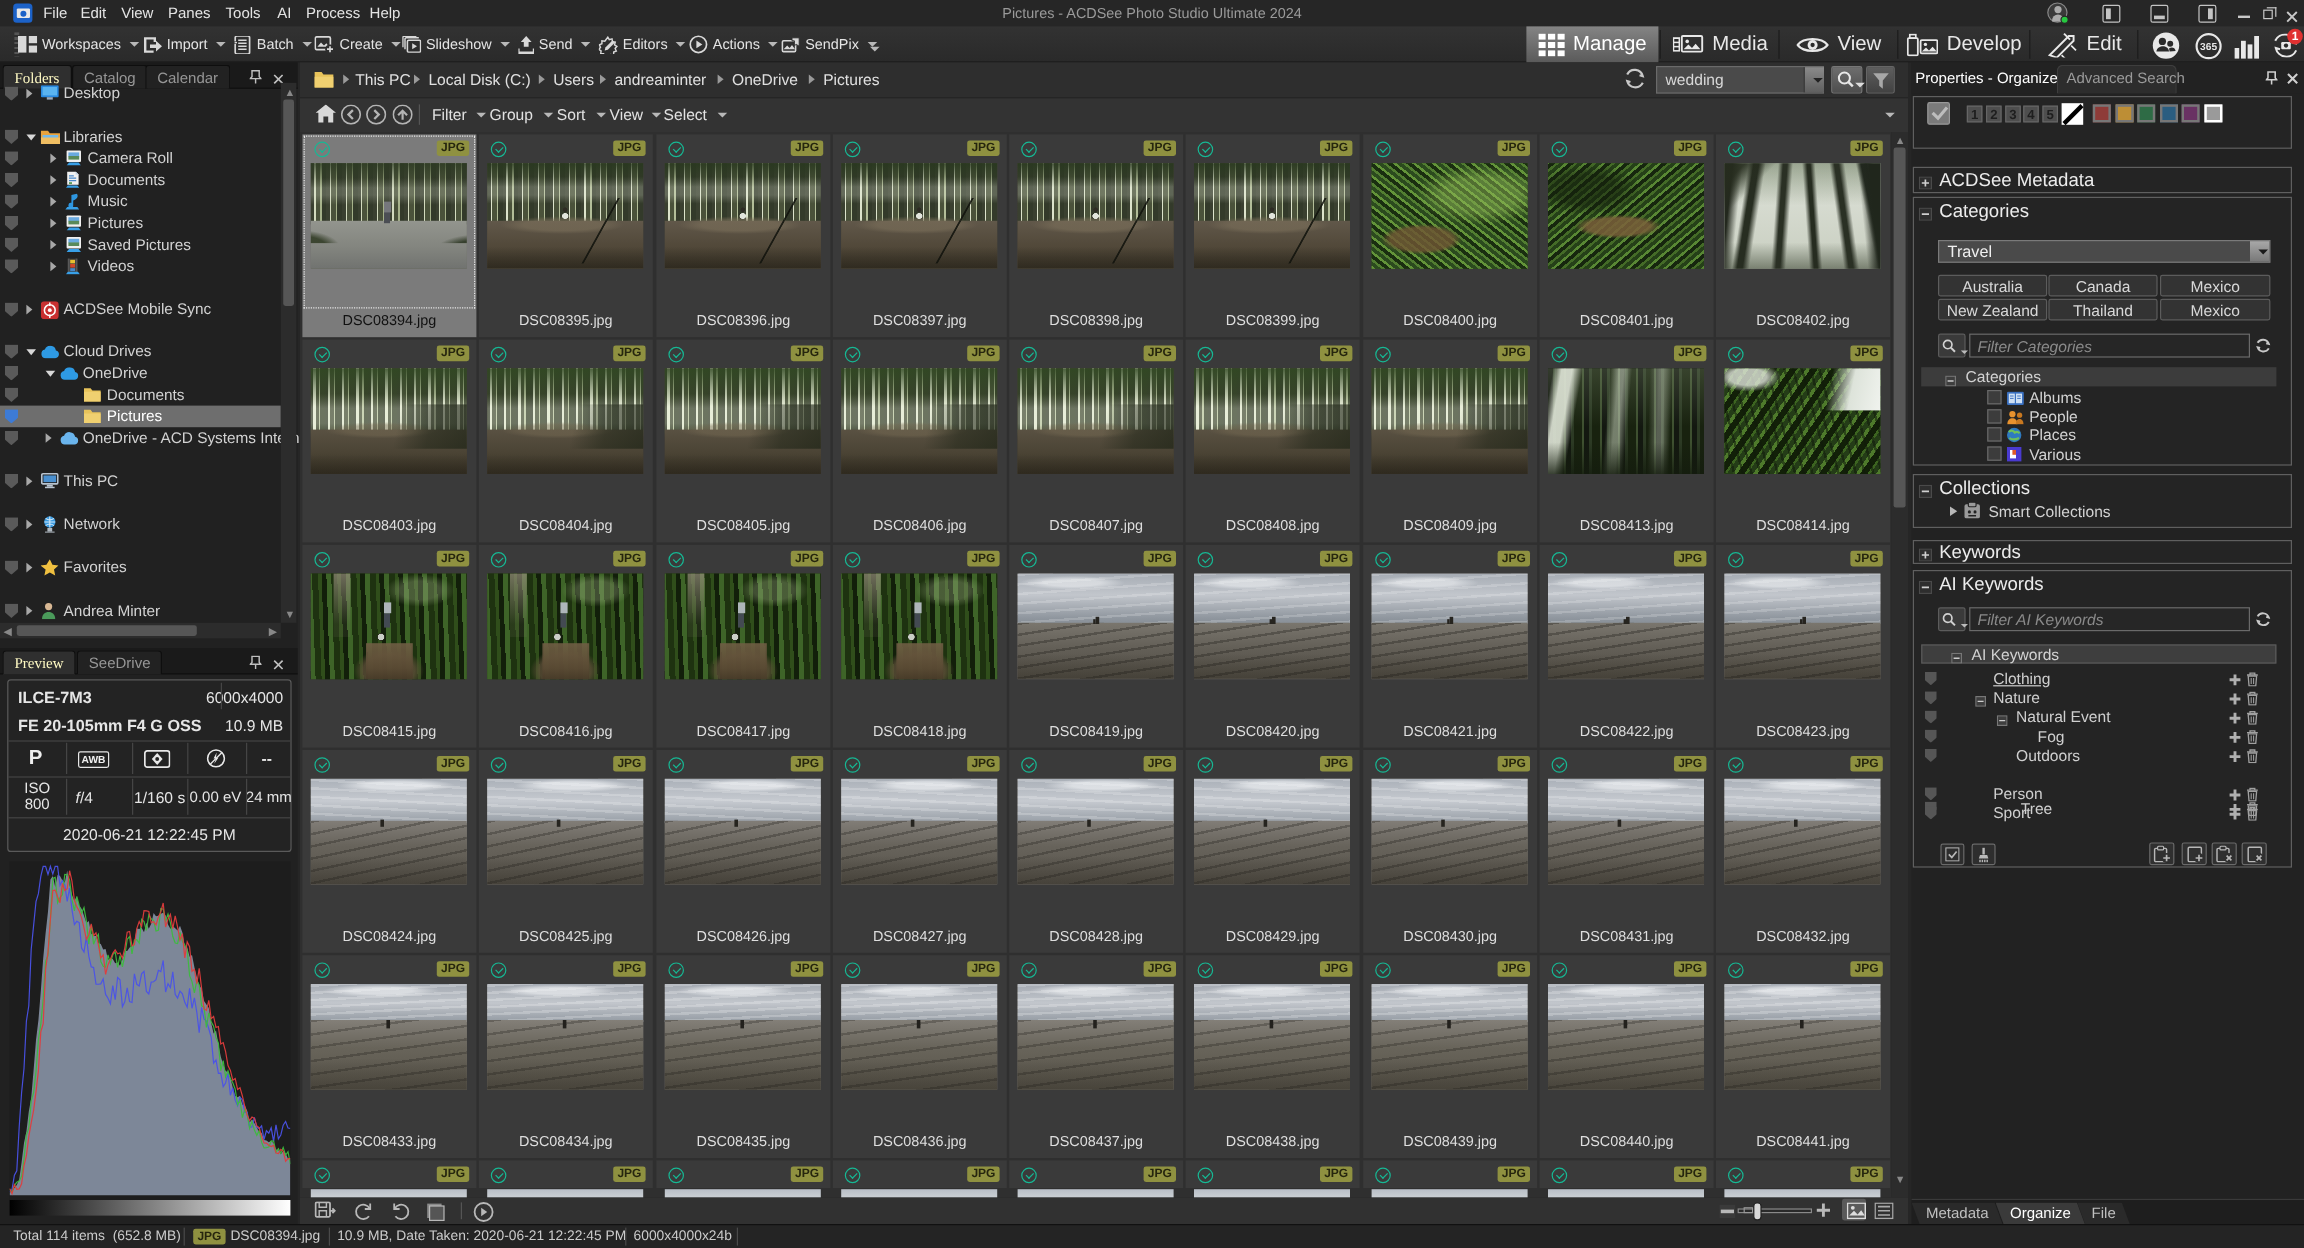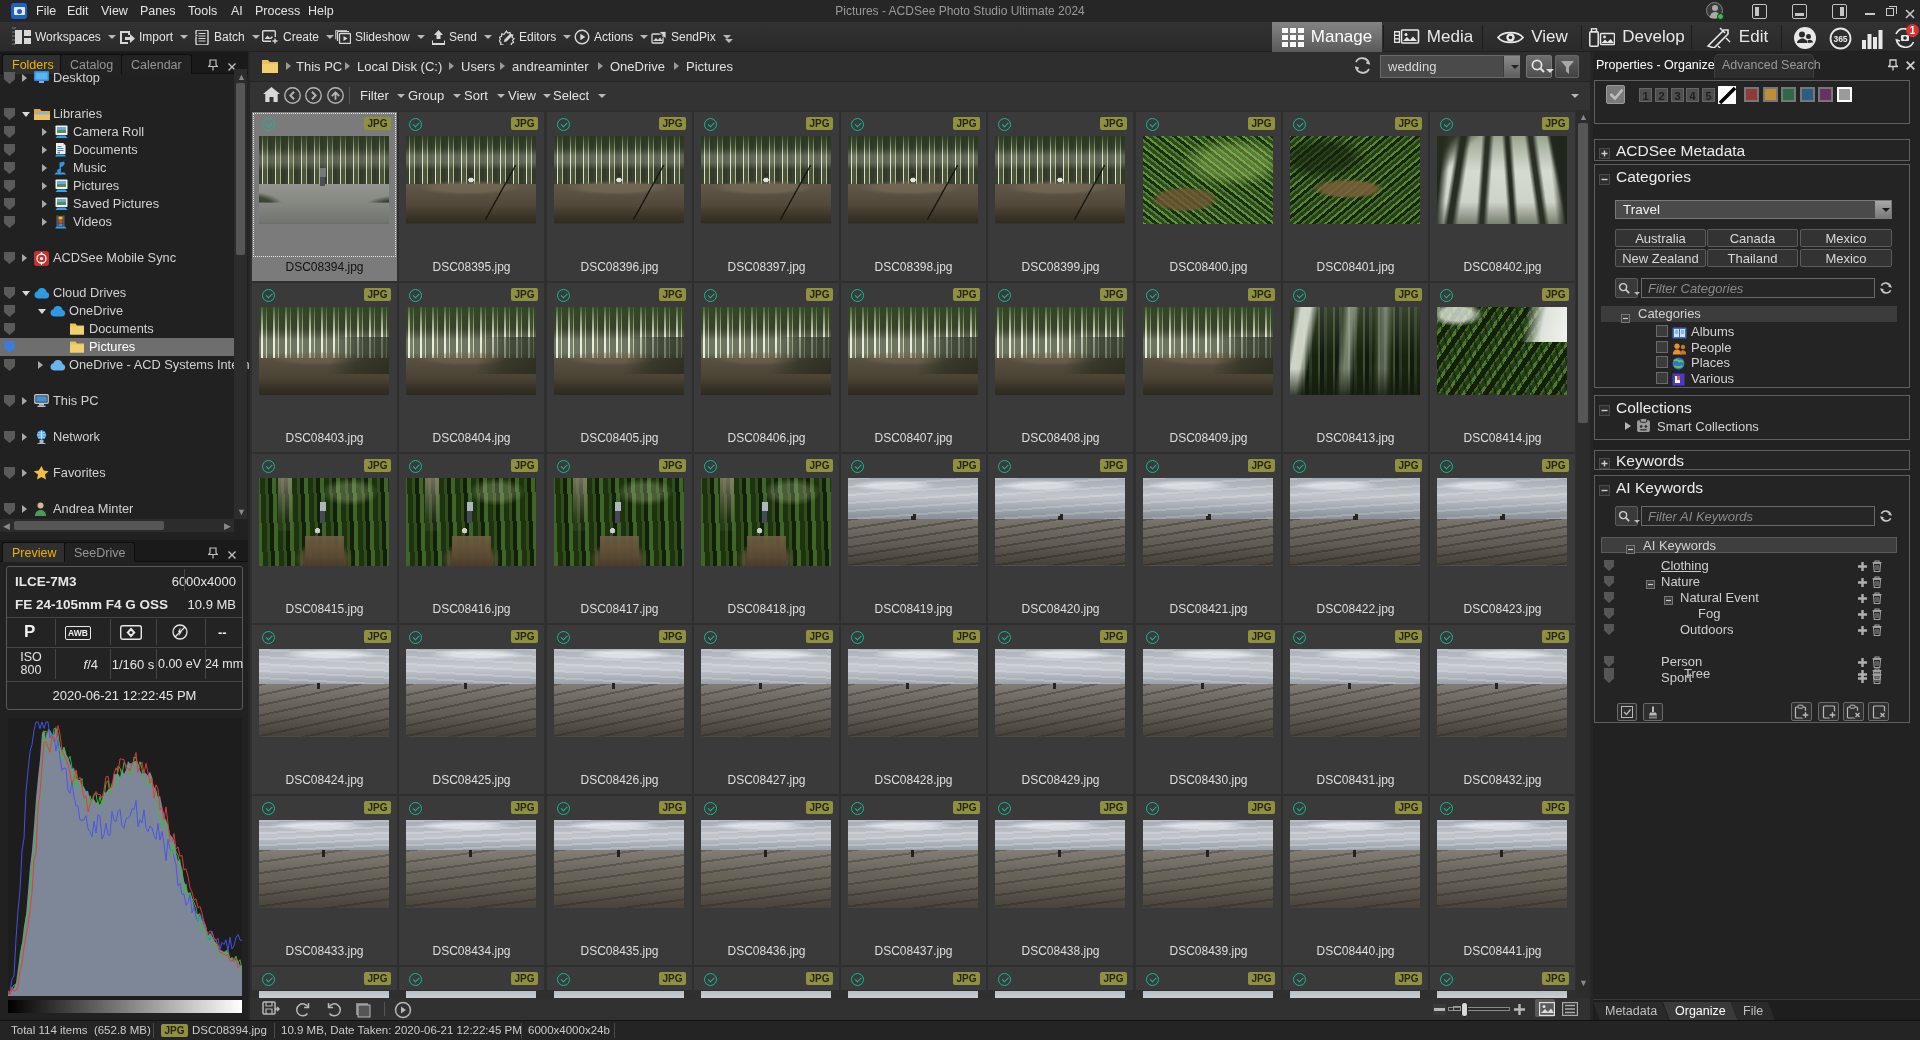--- a/index.html
+++ b/index.html
@@ -17,21 +17,21 @@
 .tbitem svg{display:block;}
 .dd{width:0;height:0;border-left:4px solid transparent;border-right:4px solid transparent;border-top:4px solid #b8b8b8;margin-left:3px;}
 
 .modetab{position:absolute;top:0;height:30px;display:flex;align-items:center;gap:7px;color:#e8e8e8;font-size:17px;justify-content:center;}
 .modetab.sel{background:linear-gradient(#848484,#5a5a5a);color:#fff;}
 .modesep{position:absolute;top:3px;height:24px;width:1px;background:#1c1c1c;}
 
 #leftpanel{position:absolute;left:0;top:52px;width:248px;height:968px;background:#212121;}
 .ptabbar{position:absolute;left:0;width:248px;height:22px;background:#1a1a1a;border-bottom:1px solid #101010;}
 .ptab{position:absolute;top:2px;height:20px;padding:0 9px;line-height:20px;font-size:12.5px;color:#969696;background:#222;border:1px solid #0e0e0e;border-bottom:none;border-radius:3px 3px 0 0;}
-.ptab.sel{background:#2f2f2f;color:#eab308;}
+.ptab.sel{background:#2f2f2f;color:#fef9c3;font-family:Liberation Serif, serif;}
 
 .trow{position:absolute;left:0;width:234px;height:18px;line-height:18px;font-size:12.8px;color:#d2d2d2;white-space:nowrap;}
 .trow .shield{position:absolute;left:4px;top:3px;width:11px;height:12px;background:#5a5a5a;clip-path:polygon(0 0,100% 0,100% 60%,50% 100%,0 60%);}
 .trow .shield.blue{background:#3d7bd6;}
 .trow .arr{position:absolute;top:5px;width:0;height:0;}
 .arr.e{border-top:4px solid transparent;border-bottom:4px solid transparent;border-left:5px solid #a8a8a8;}
 .arr.o{border-left:4px solid transparent;border-right:4px solid transparent;border-top:5px solid #d8d8d8;margin-top:2px;}
 .trow .lbl{position:absolute;top:0;}
 .trow.seltree{background:#6e6e6e;color:#fff;}
 .ticon{position:absolute;top:2px;width:14px;height:14px;}
@@ -613,21 +613,21 @@
       <div class="abs" style="left:208px;top:5px;"><svg width="10" height="12" viewBox="0 0 10 12">
           <path d="M2 1 h6 v5 l1.5 1.5 H.5 L2 6z M5 7.5 v4" stroke="#c0c0c0" stroke-width="1.2" fill="none"></path>
         </svg></div>
       <div class="abs" style="left:227px;top:6px;"><svg width="10" height="10" viewBox="0 0 10 10">
           <path d="M1.5 1.5 l7 7 M8.5 1.5 l-7 7" stroke="#c0c0c0" stroke-width="1.4"></path>
         </svg></div>
     </div>
     <div id="infobox">
       <div class="abs" style="left:8px;top:7px;font-weight:bold;font-size:13.5px;">ILCE-7M3</div>
       <div class="abs" style="right:6px;top:7px;font-size:13px;">6000x4000</div>
-      <div class="abs" style="left:8px;top:30px;font-weight:bold;font-size:13.5px;">FE 24-105mm F4 G OSS</div>
+      <div class="abs" style="left:8px;top:30px;font-weight:bold;font-size:13.5px;">FE 20-105mm F4 G OSS</div>
       <div class="abs" style="right:6px;top:30px;font-size:13px;">10.9 MB</div>
       <div class="ib-vsep" style="left:177px;top:2px;height:22px;"></div>
       <div class="ib-sep" style="top:50px;"></div>
       <div class="abs" style="left:17px;top:55px;font-size:17px;font-weight:bold;color:#f0f0f0;">P</div>
       <div class="abs" style="left:58px;top:59px;border:1.5px solid #e8e8e8;border-radius:2px;font-size:8.5px;font-weight:bold;color:#f0f0f0;padding:1px 2px;">AWB</div>
       <div class="abs" style="left:113px;top:58px;"><svg width="22" height="15" viewBox="0 0 22 15">
           <rect x="0.7" y="0.7" width="20.6" height="13.6" rx="2" fill="none" stroke="#e8e8e8" stroke-width="1.4"></rect>
           <path d="M11 2.5 l4.5 5 -4.5 5 -4.5-5z" fill="#e8e8e8"></path>
           <circle cx="11" cy="7.5" r="1.6" fill="#232323"></circle>
         </svg></div>
@@ -636,21 +636,21 @@
           <path d="M8.5 3 L6 8 h2 L6.5 12.5 L10 7.5 H8z" fill="#e8e8e8"></path>
           <path d="M3 13 L13 3" stroke="#e8e8e8" stroke-width="1.2"></path>
         </svg></div>
       <div class="abs" style="left:211px;top:58px;color:#e8e8e8;font-weight:bold;">--</div>
       <div class="ib-vsep" style="left:48px;top:52px;height:26px;"></div>
       <div class="ib-vsep" style="left:103px;top:52px;height:26px;"></div>
       <div class="ib-vsep" style="left:149px;top:52px;height:26px;"></div>
       <div class="ib-vsep" style="left:198px;top:52px;height:26px;"></div>
       <div class="ib-sep" style="top:80px;"></div>
       <div class="abs" style="left:0px;top:84px;width:48px;text-align:center;line-height:13px;font-size:12.5px;">ISO<br>800</div>
-      <div class="abs" style="left:36px;top:90px;width:55px;text-align:right;font-size:13px;"><i>f</i>/4</div>
+      <div class="abs" style="left:56px;top:90px;width:55px;text-align:left;font-size:13px;"><i>f</i>/4</div>
       <div class="abs" style="left:103px;top:90px;width:46px;text-align:center;font-size:13px;">1/160 s</div>
       <div class="abs" style="left:147px;top:90px;width:51px;text-align:center;font-size:12.5px;white-space:nowrap;">0.00 eV</div>
       <div class="abs" style="left:194px;top:90px;width:46px;text-align:center;font-size:12.5px;white-space:nowrap;">24 mm</div>
       <div class="ib-vsep" style="left:48px;top:82px;height:30px;"></div>
       <div class="ib-vsep" style="left:103px;top:82px;height:30px;"></div>
       <div class="ib-vsep" style="left:149px;top:82px;height:30px;"></div>
       <div class="ib-vsep" style="left:198px;top:82px;height:30px;"></div>
       <div class="ib-sep" style="top:114px;"></div>
       <div class="abs" style="left:0;top:121px;width:100%;text-align:center;font-size:13px;">2020-06-21 12:22:45 PM</div>
     </div>

